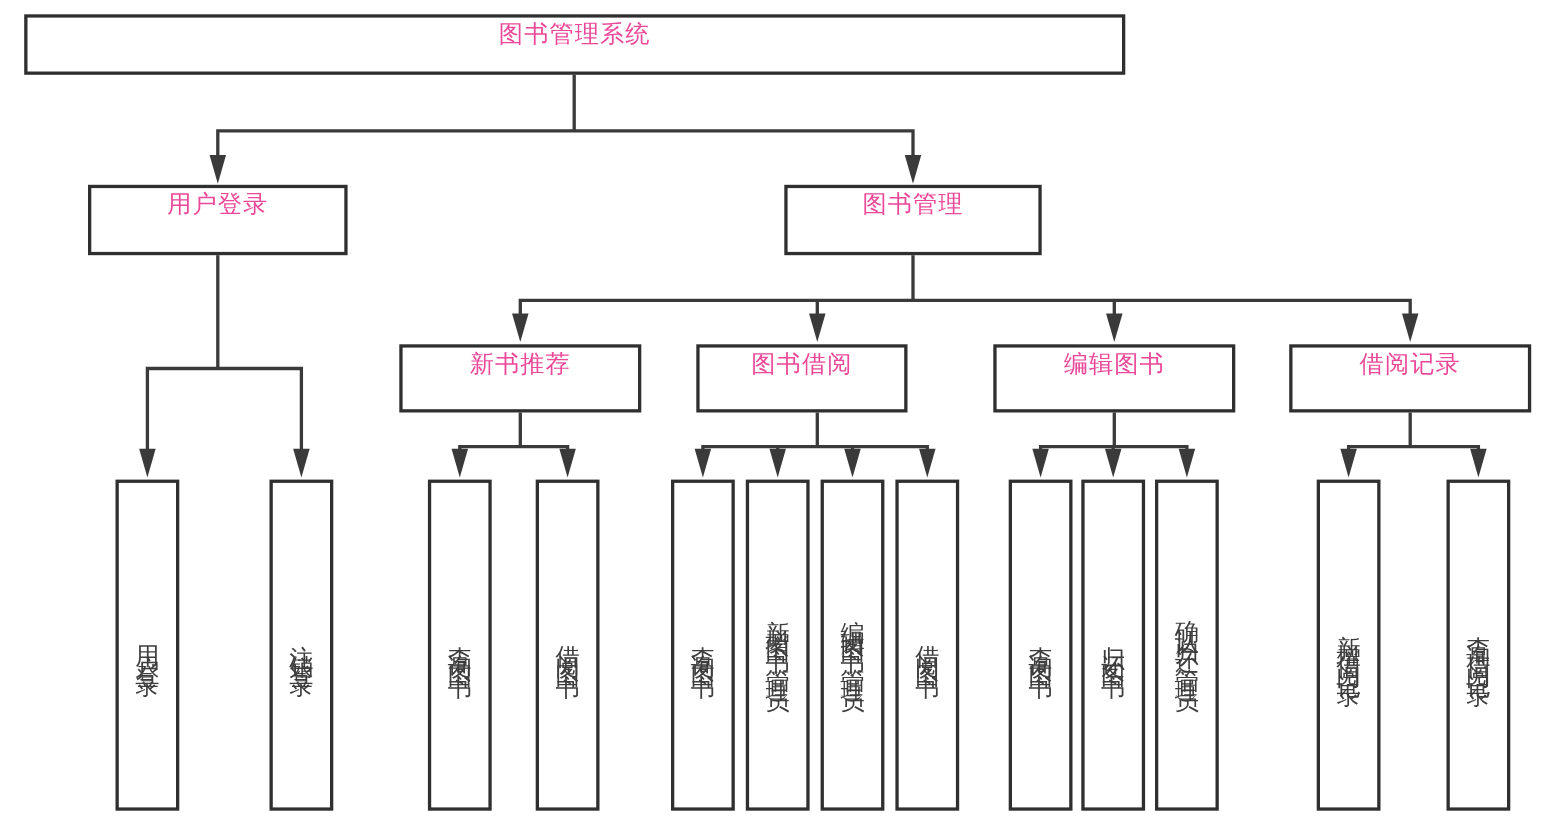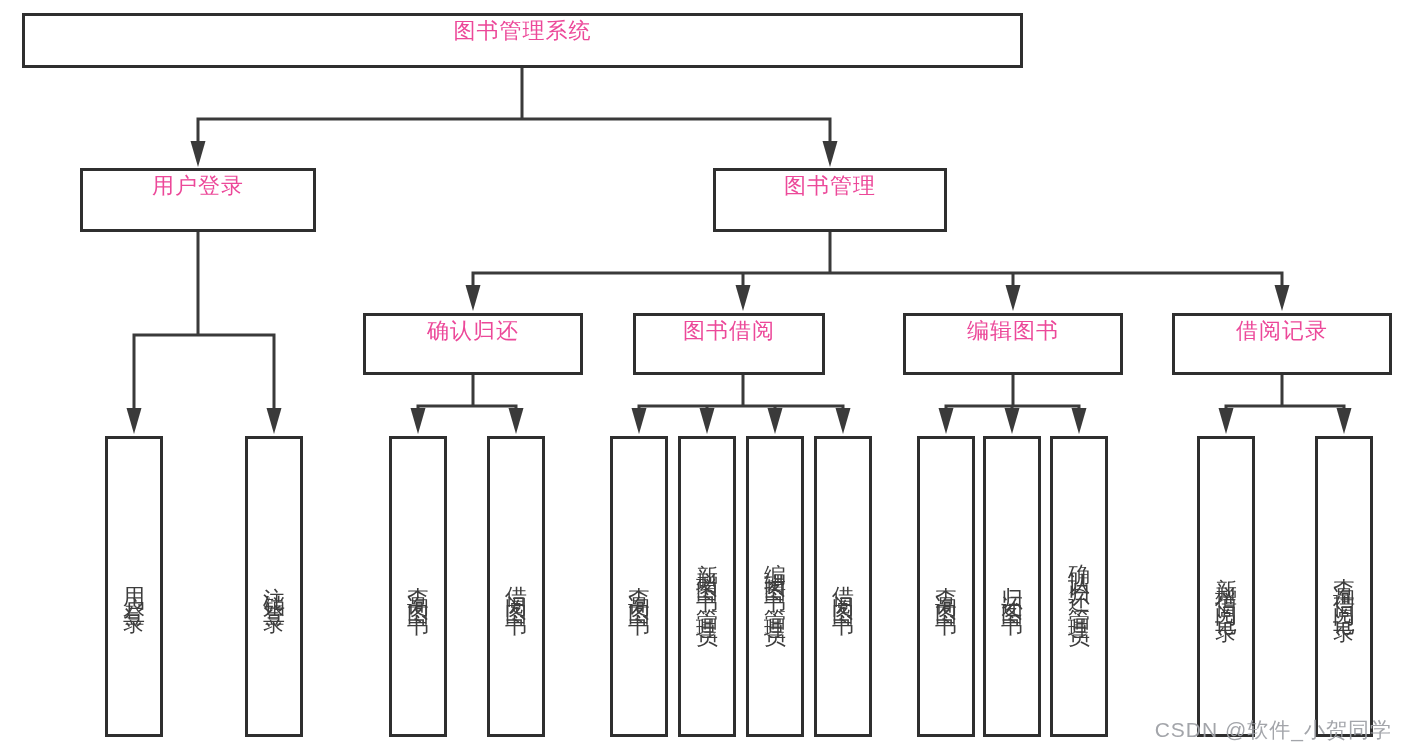--- a/index.html
+++ b/index.html
@@ -91,21 +91,21 @@
   </div>
 
   <div class="hbox" style="left:80px;top:168px;width:236px;height:64px">
     <span>用户登录</span>
   </div>
   <div class="hbox" style="left:713px;top:168px;width:234px;height:64px">
     <span>图书管理</span>
   </div>
 
   <div class="hbox" style="left:363px;top:313px;width:220px;height:62px">
-    <span>确认归还</span>
+    <span>新书推荐</span>
   </div>
   <div class="hbox" style="left:633px;top:313px;width:192px;height:62px">
     <span>图书借阅</span>
   </div>
   <div class="hbox" style="left:903px;top:313px;width:220px;height:62px">
     <span>编辑图书</span>
   </div>
   <div class="hbox" style="left:1172px;top:313px;width:220px;height:62px">
     <span>借阅记录</span>
   </div>
@@ -147,14 +147,13 @@
     <span class="vtext">确认归还（管理员）</span>
   </div>
 
   <div class="vbox" style="left:1197px">
     <span class="vtext">新增借阅记录</span>
   </div>
   <div class="vbox" style="left:1315px">
     <span class="vtext">查询借阅记录</span>
   </div>
 
-  <div id="watermark">CSDN @软件_小贺同学</div>
 </div>
 
 </body></html>

